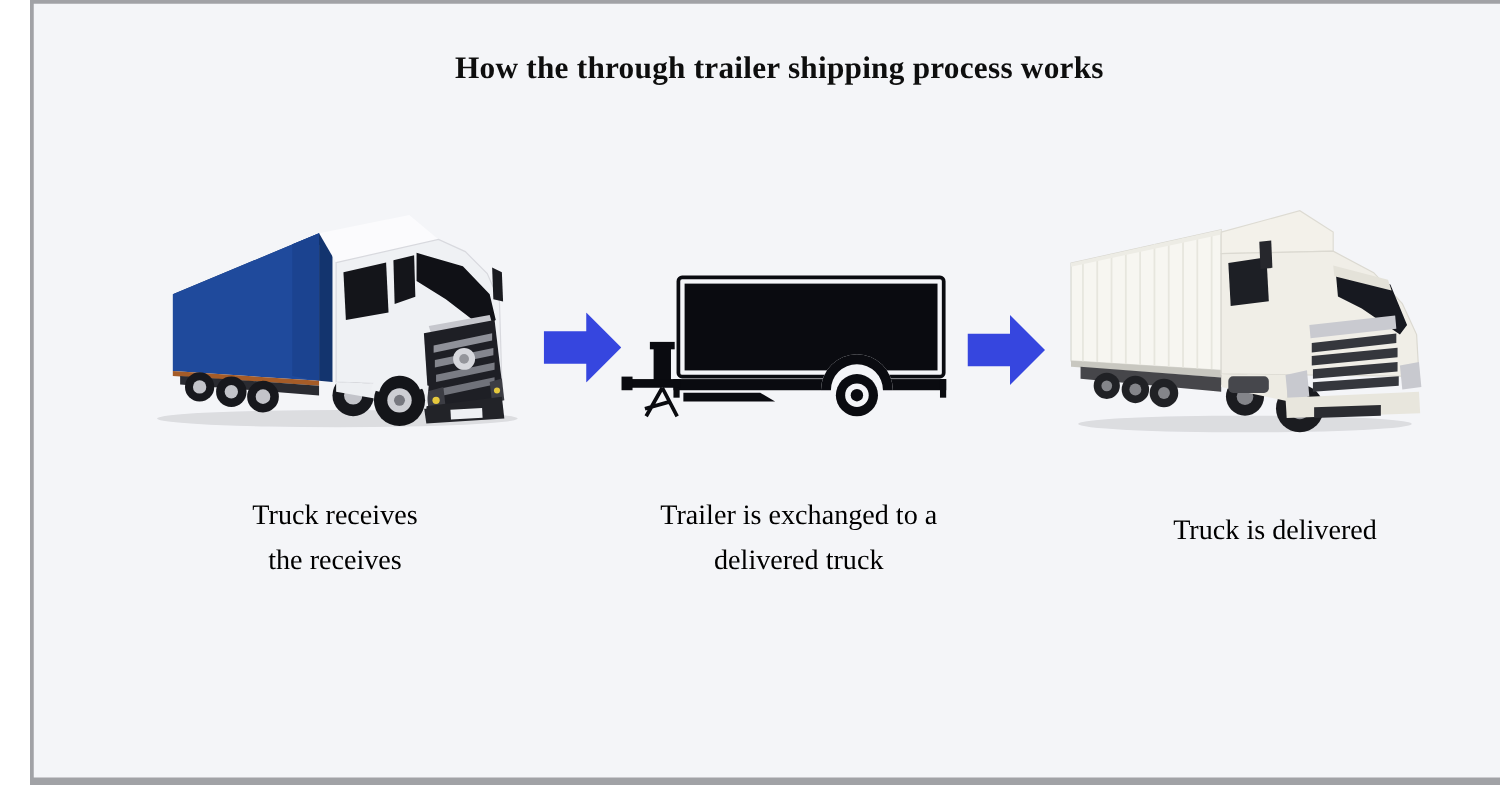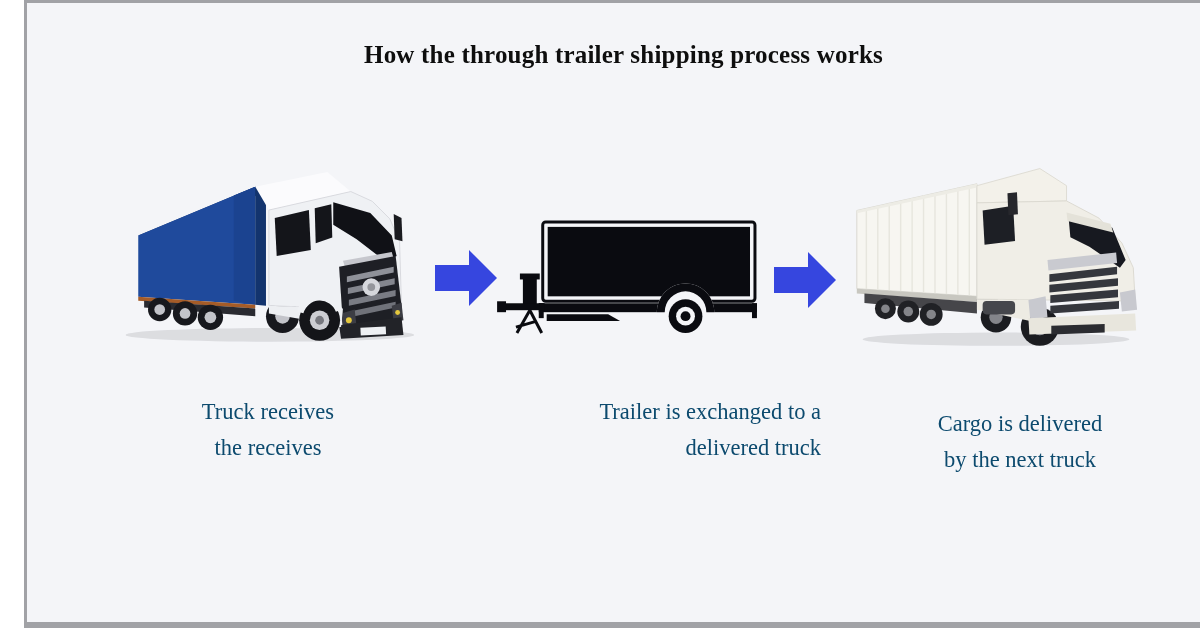--- a/index.html
+++ b/index.html
@@ -23,26 +23,26 @@
   }
   figure{margin:0;padding:0;position:absolute;}
   .img-truck1{left:82px;top:156px;width:312px;height:186px;}
   .img-trailer{left:470px;top:211px;width:266px;height:121px;}
   .img-truck3{left:826px;top:150px;width:286px;height:196px;}
   .arrow{position:absolute;width:62px;height:56px;}
   .arrow-1{left:408px;top:247px;}
   .arrow-2{left:747px;top:249px;}
   .cap{
     position:absolute;margin:0;
-    font-size:22.5px;line-height:36px;color:#0c4a6e;
+    font-size:22.5px;line-height:36px;color:#000000;
     text-align:center;
   }
   .cap span{display:block;}
   .cap-1{left:90px;top:391px;width:302px;}
-  .cap-2{left:430px;top:391px;width:364px;text-align:right;}
+  .cap-2{left:430px;top:391px;width:364px;}
   .cap-3{left:840px;top:403px;width:306px;}
   svg{display:block;width:100%;height:100%;}
 </style>
 </head>
 <body>
 
 <div class="frame">
 
   <h1 class="title">How the through trailer shipping process works</h1>
 
@@ -203,17 +203,16 @@
 
   <p class="cap cap-1">
     <span>Truck receives</span>
     <span>the receives</span>
   </p>
   <p class="cap cap-2">
     <span>Trailer is exchanged to a</span>
     <span>delivered truck</span>
   </p>
   <p class="cap cap-3">
-    <span>Cargo is delivered</span>
-    <span>by the next truck</span>
+    <span>Truck is delivered</span>
   </p>
 
 </div>
 
 </body></html>

